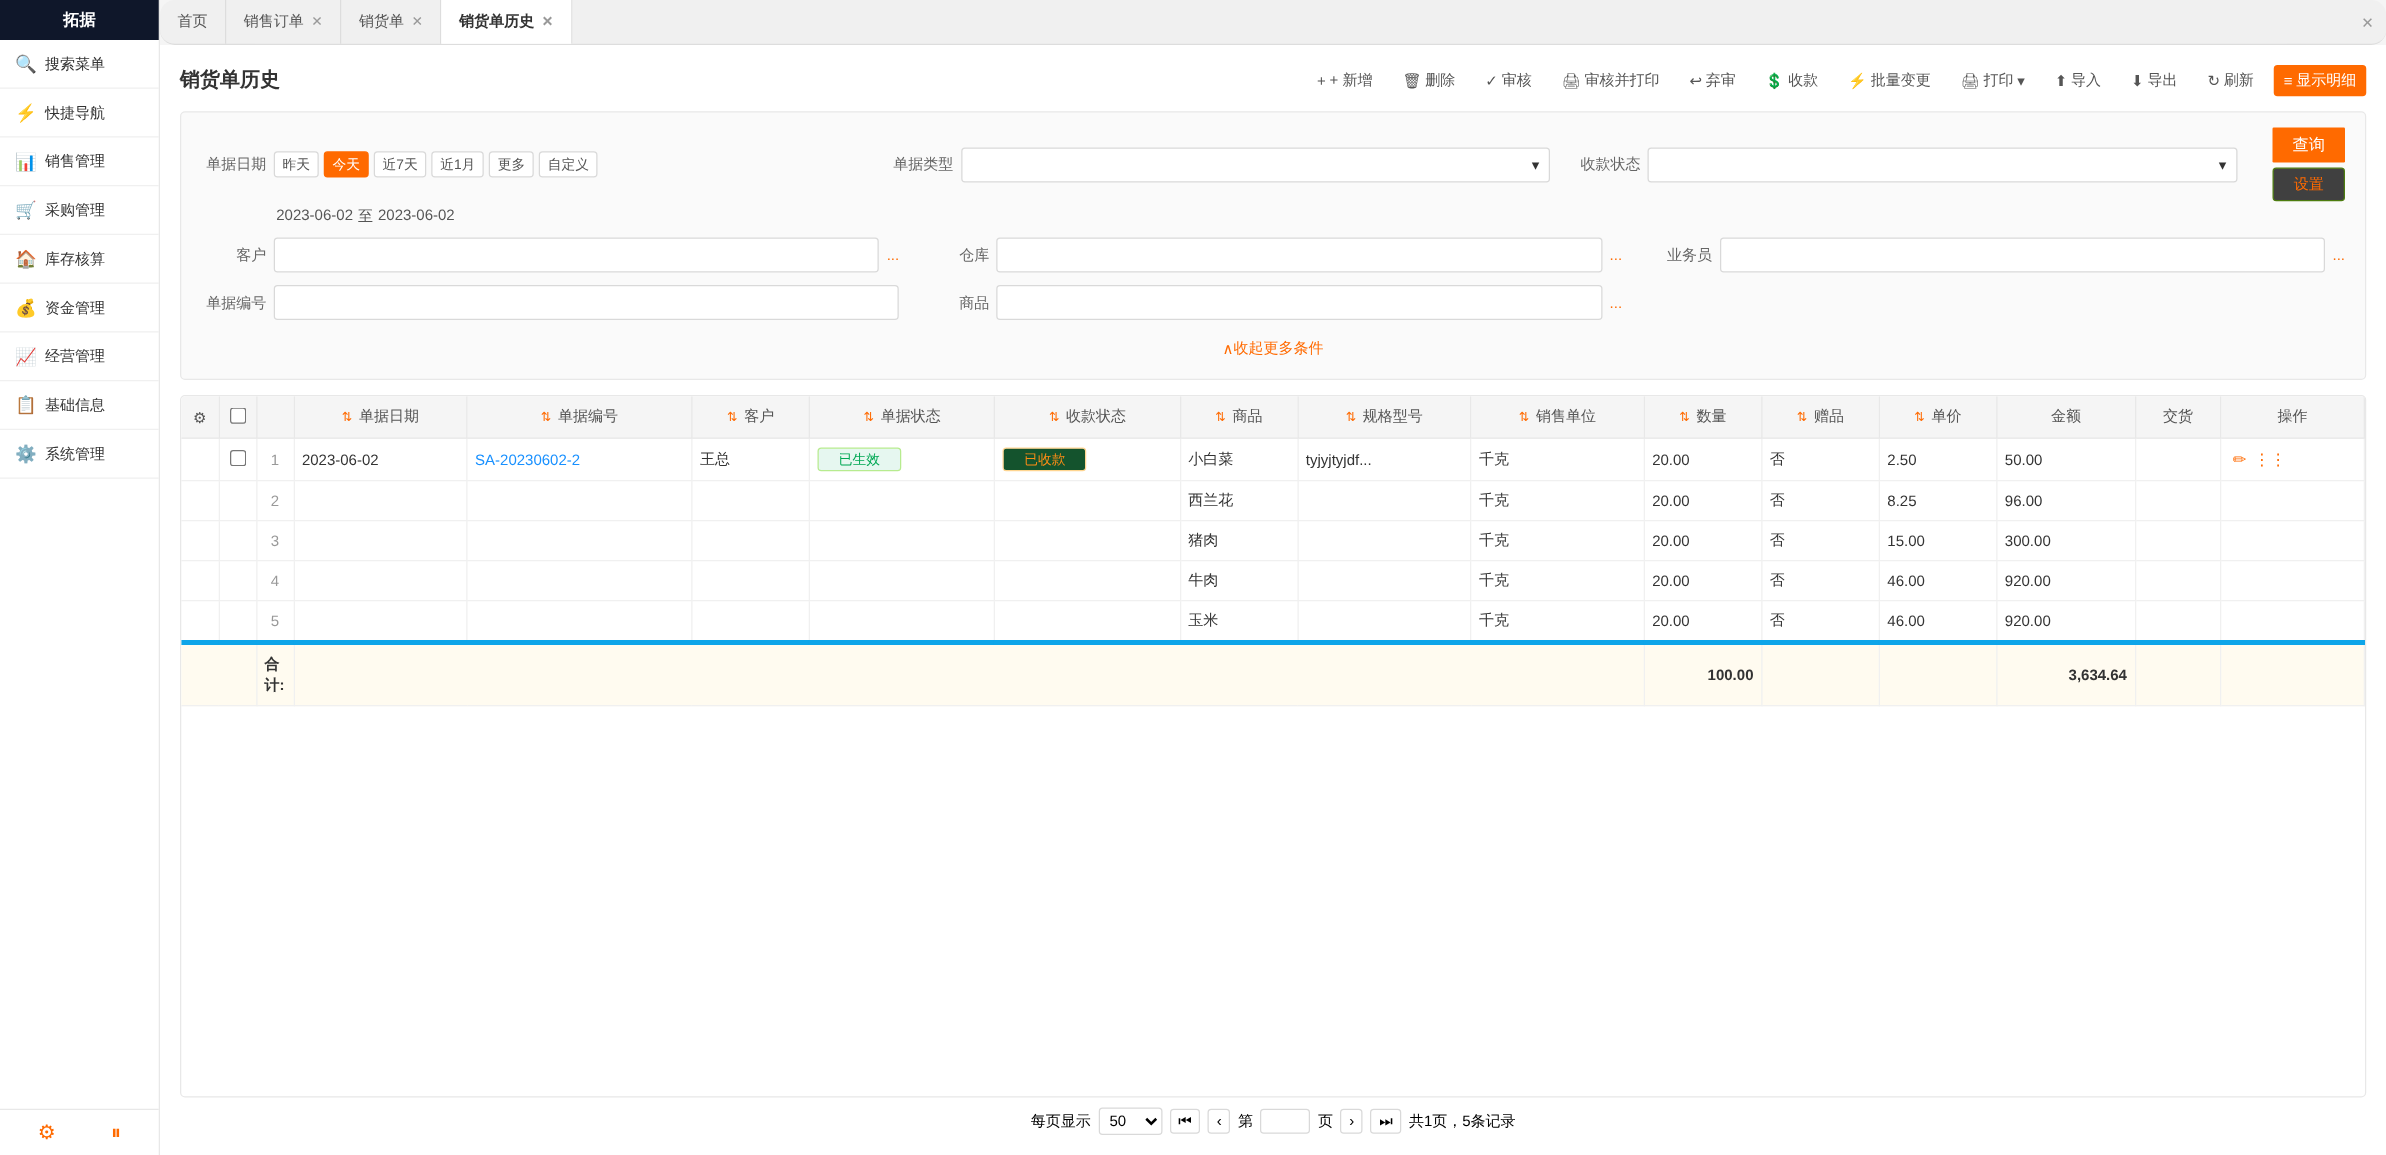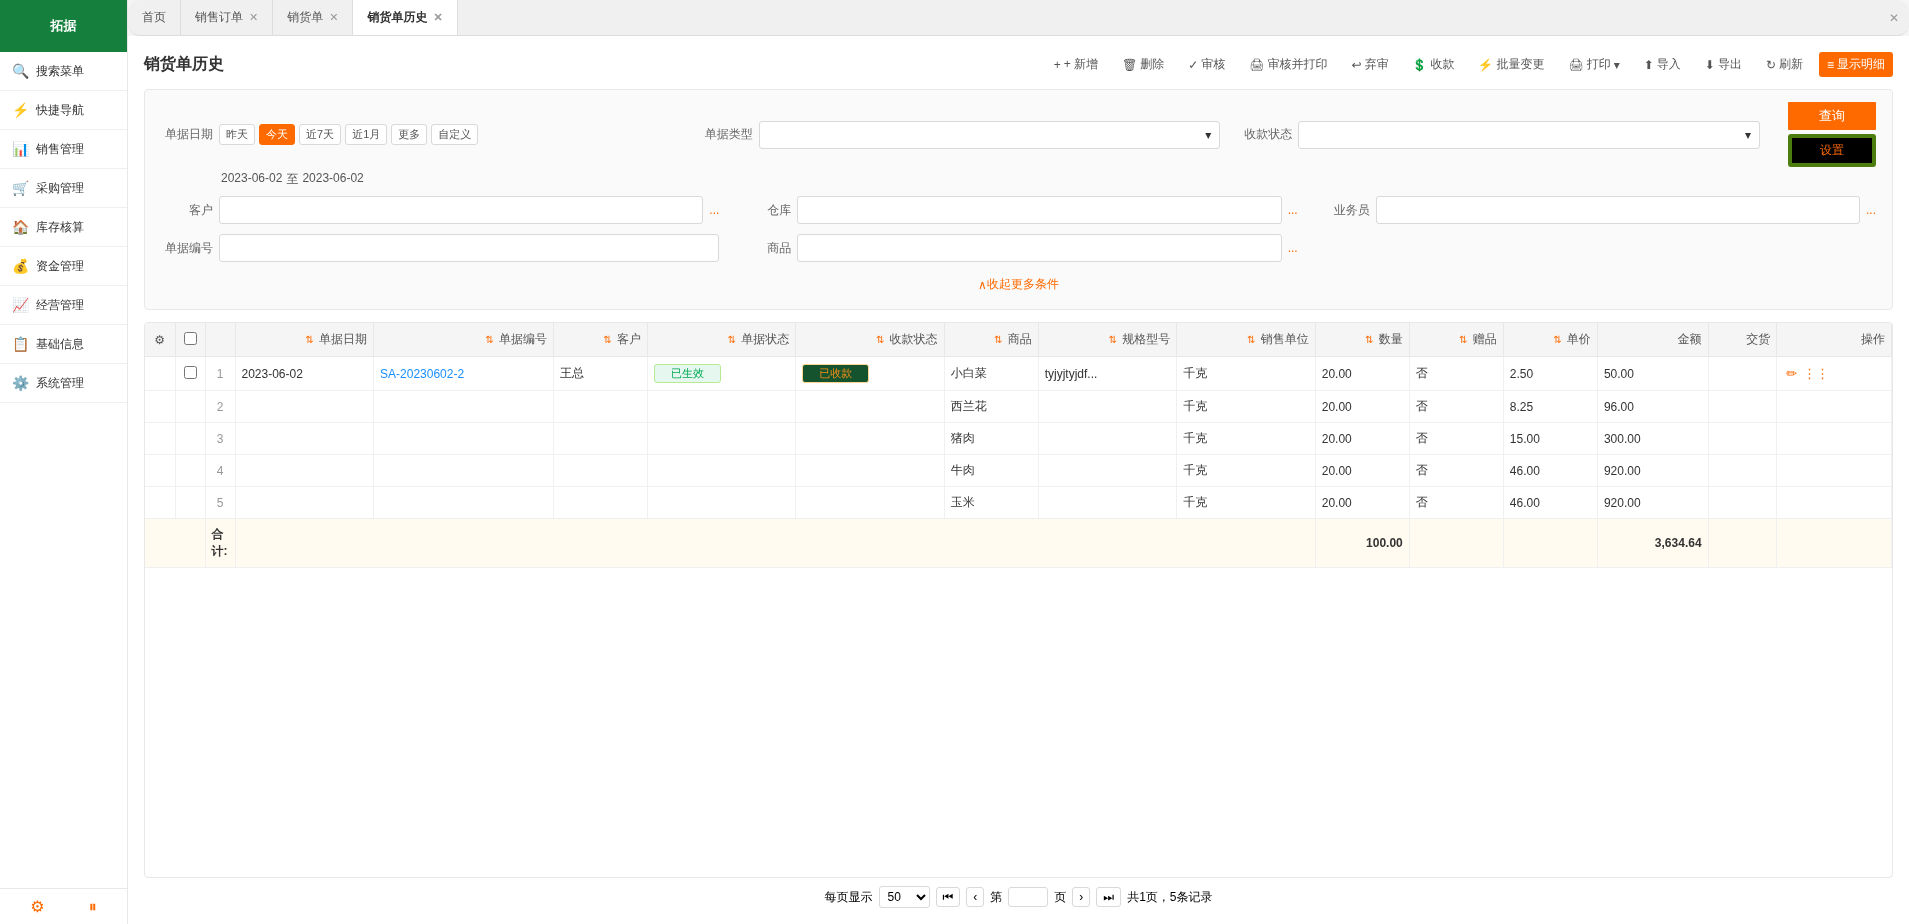--- a/index.html
+++ b/index.html
@@ -8,22 +8,22 @@
     
     .sidebar {
       width: 128px;
       background: #fff;
       border-right: 1px solid #e8e8e8;
       display: flex;
       flex-direction: column;
       flex-shrink: 0;
     }
     .sidebar-logo {
-      height: 52px;
-      background: #15803d;
+      height: 32px;
+      background: #0f172a;
       display: flex;
       align-items: center;
       justify-content: center;
       color: #fff;
       font-size: 13px;
       font-weight: bold;
     }
     .sidebar-item {
       display: flex;
       align-items: center;
@@ -140,24 +140,24 @@
     .btn-query {
       background: #ff6a00;
       color: #fff;
       border: none;
       padding: 5px 16px;
       border-radius: 1px;
       cursor: pointer;
       font-size: 13px;
     }
     .btn-setting {
-      background: #000000;
+      background: #404040;
       color: #ff6a00;
-      border: 4px solid #4d7c0f;
-      padding: 4px 28px;
+      border: 1px solid #4d7c0f;
+      padding: 4px 12px;
       border-radius: 3px;
       cursor: pointer;
       font-size: 12px;
     }
 
     
     .filter-area {
       border: 1px solid #e8e8e8;
       border-radius: 4px;
       padding: 12px 16px;
@@ -253,21 +253,21 @@
     table {
       width: 100%;
       border-collapse: collapse;
       font-size: 12px;
     }
     thead tr {
       background: #f5f5f5;
     }
     th {
       padding: 8px 6px;
-      text-align: right;
+      text-align: center;
       border-bottom: 1px solid #e8e8e8;
       border-right: 1px solid #e8e8e8;
       color: #555;
       font-weight: normal;
       white-space: nowrap;
     }
     th .sort-icon { color: #ff6a00; font-size: 10px; margin-right: 2px; }
     td {
       padding: 7px 6px;
       border-bottom: 1px solid #f0f0f0;
@@ -288,21 +288,21 @@
       cursor: pointer;
       color: #ff6a00;
       font-size: 13px;
       padding: 0 3px;
     }
     .table-link { color: #1890ff; cursor: pointer; }
 
     
     .summary-row {
       background: #fffbf0;
-      border-top: 1px solid #0ea5e9;
+      border-top: 4px solid #0ea5e9;
     }
     .summary-row td {
       font-weight: bold;
       color: #333;
     }
 
     
     .pagination {
       display: flex;
       align-items: center;

